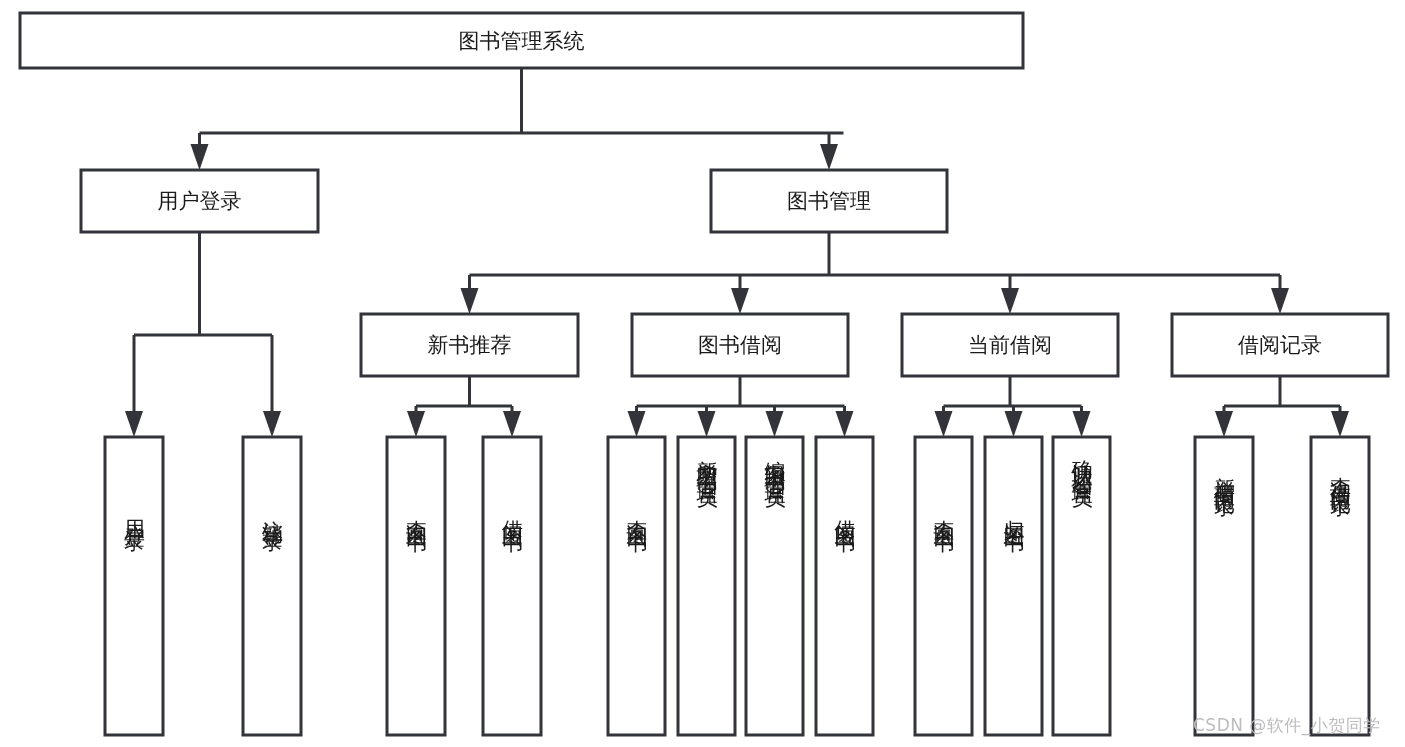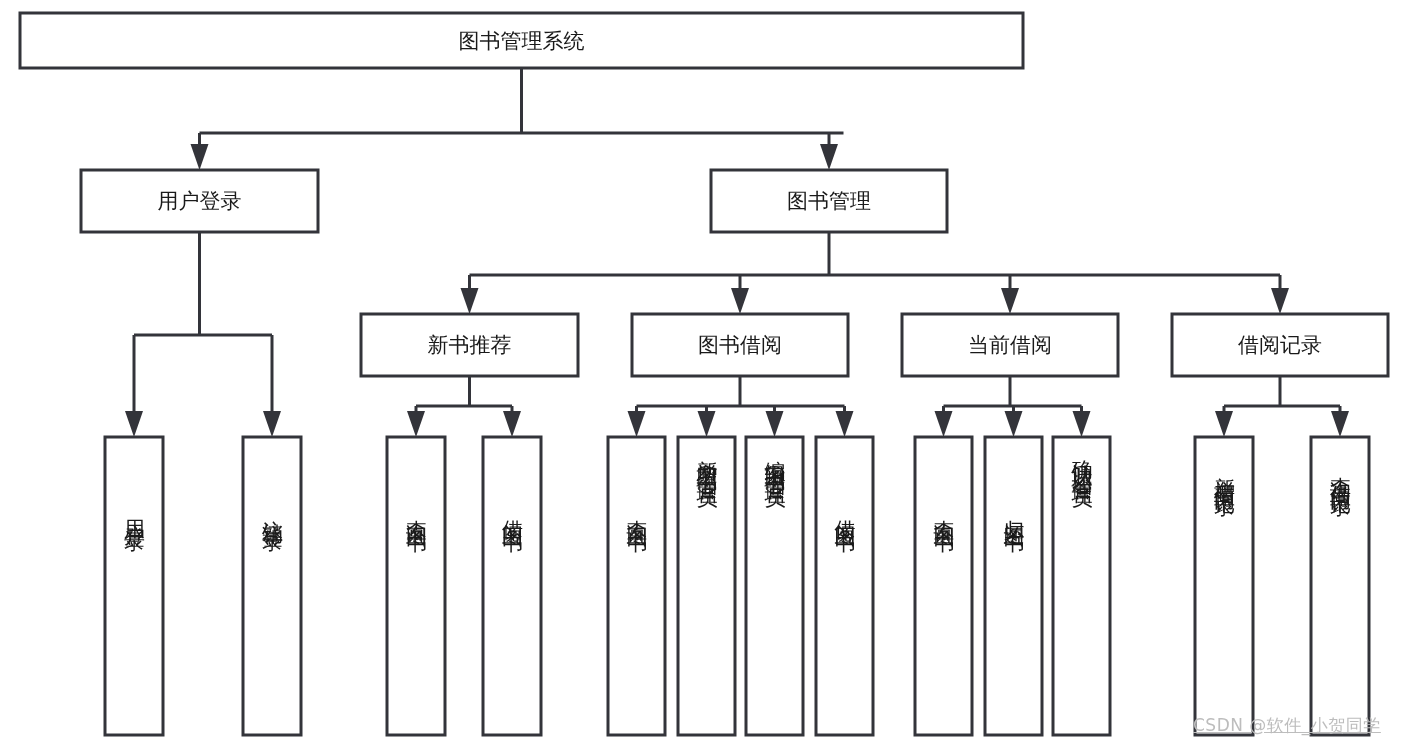--- a/index.html
+++ b/index.html
@@ -240,15 +240,15 @@
   <div class="leaf-label-wrap" style="left:1053px; top:443px; width:57px; height:290px;">
     <span class="leaf-label">确认归还（管理员）</span>
   </div>
   <div class="leaf-label-wrap" style="left:1195px; top:460px; width:58px; height:270px;">
     <span class="leaf-label">新增借阅记录</span>
   </div>
   <div class="leaf-label-wrap" style="left:1311px; top:460px; width:58px; height:270px;">
     <span class="leaf-label">查询借阅记录</span>
   </div>
 
-  <div class="watermark" style="left:1193px; top:714px;text-decoration:underline;">CSDN @软件_小贺同学</div>
+  <div class="watermark" style="left:1193px; top:714px;">CSDN @软件_小贺同学</div>
 
 </div>
 
 </body></html>

